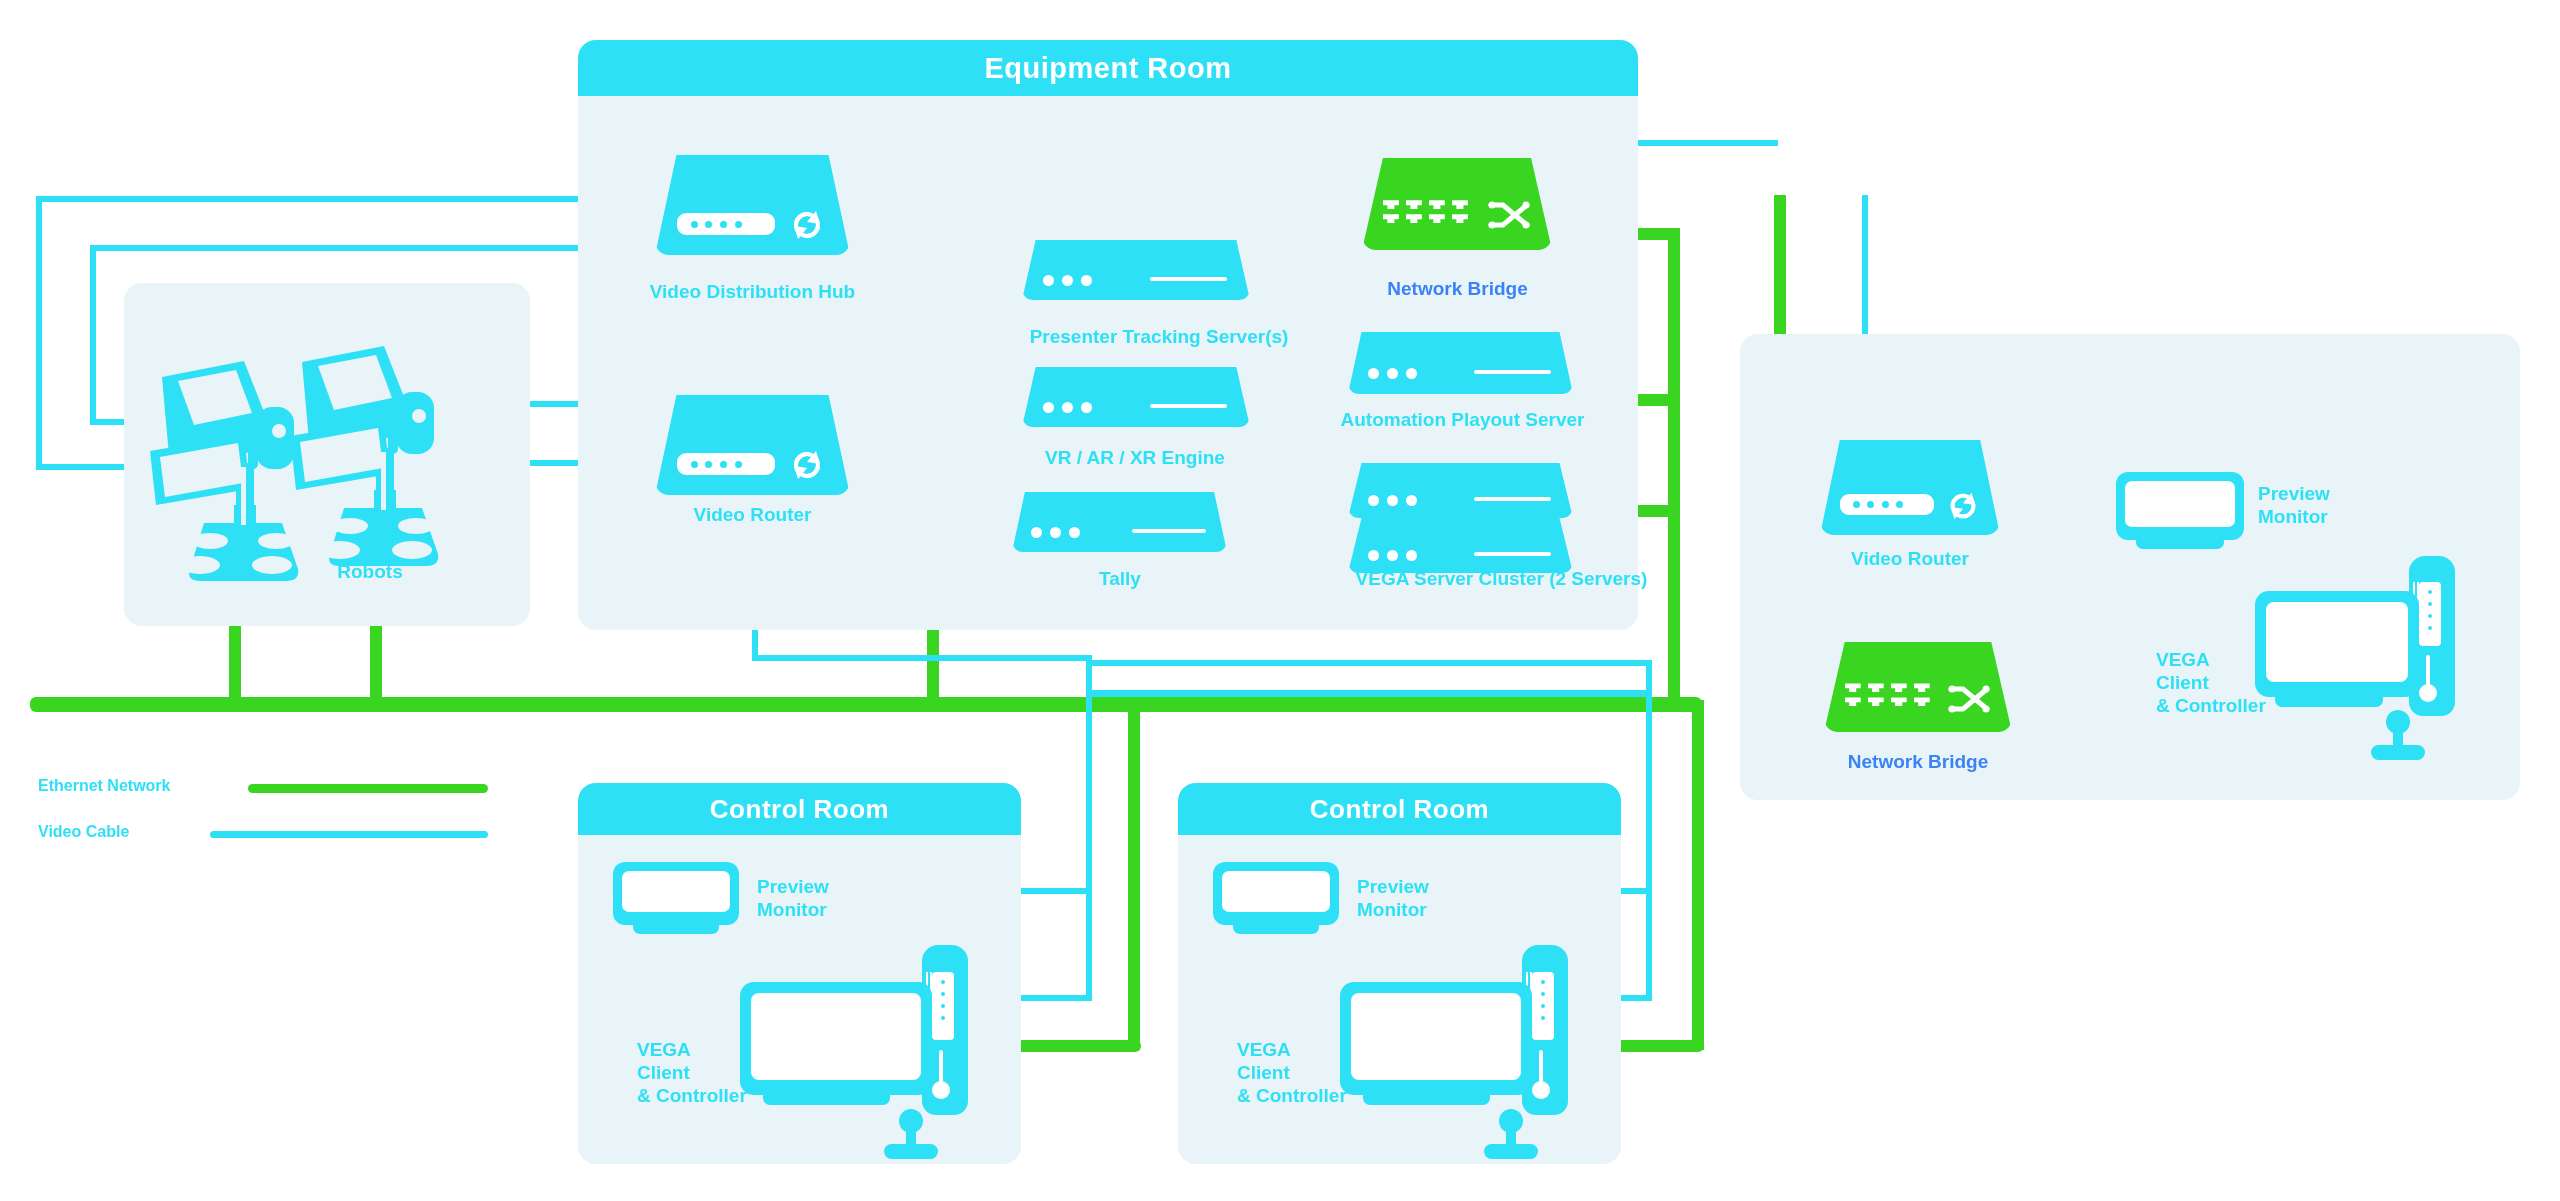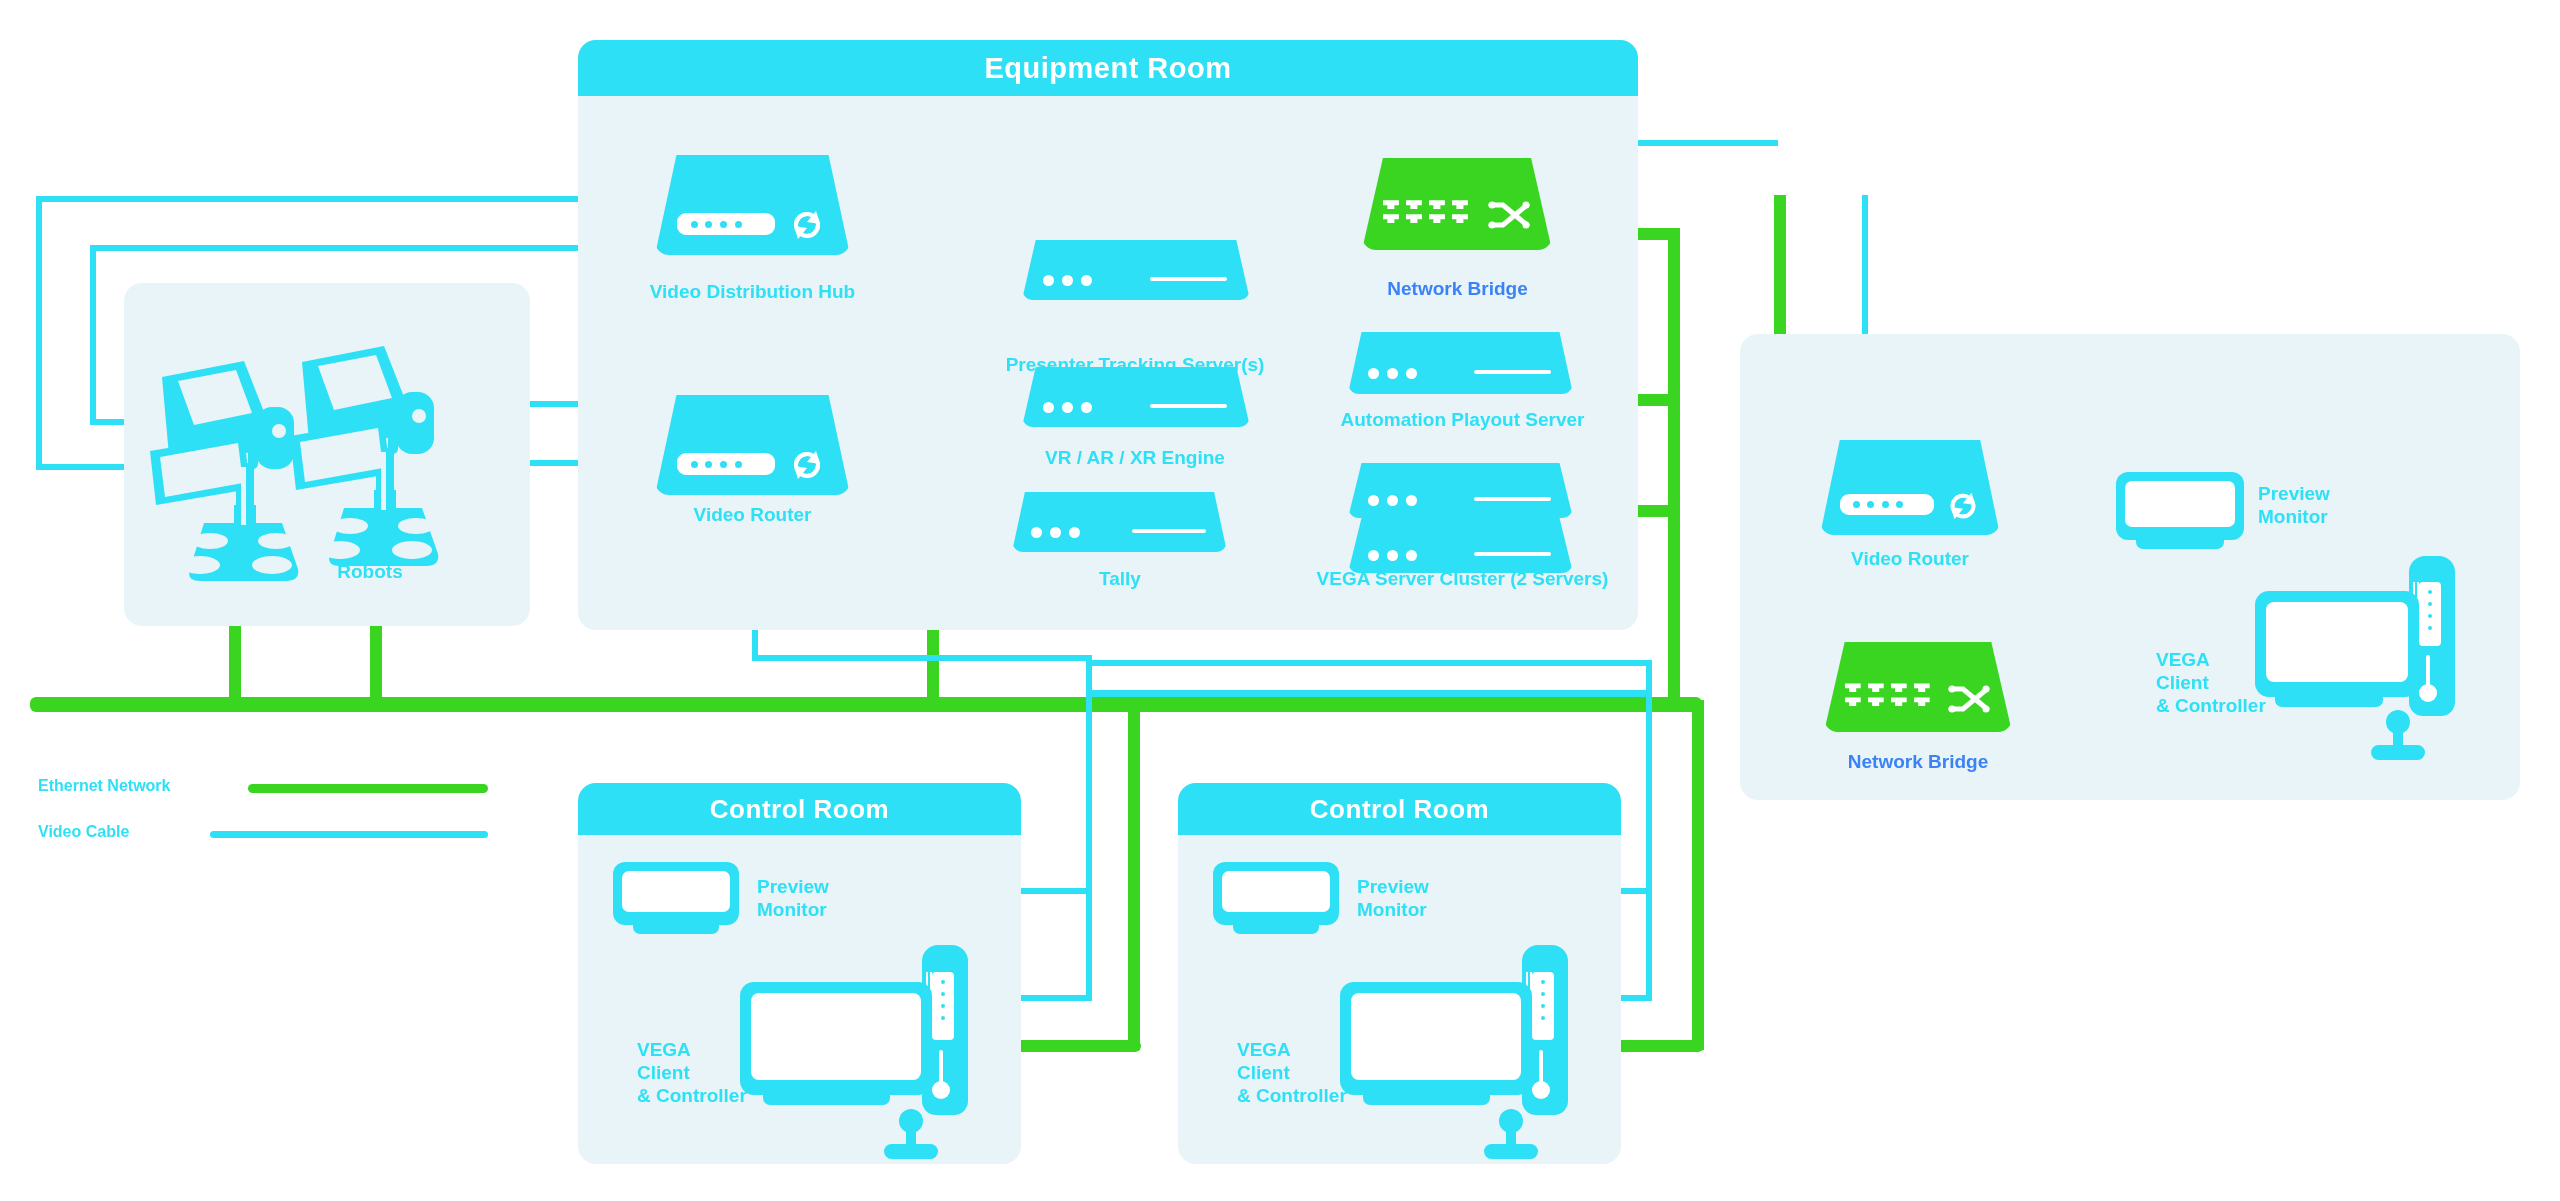--- a/index.html
+++ b/index.html
@@ -272,21 +272,21 @@
   <div class="srv" style="left:1022px;top:240px;width:228px;height:60px;">
     <div class="srvbody">
       <div class="srvdots">
           <i></i>
           <i></i>
           <i></i>
         </div>
       <div class="srvline"></div>
     </div>
   </div>
-  <div class="lbl center" style="left:975px;top:325px;width:320px;margin-top:28px;">Presenter Tracking Server(s)</div>
+  <div class="lbl center" style="left:999px;top:325px;width:320px;">Presenter Tracking Server(s)</div>
 
   <div class="srv" style="left:1022px;top:367px;width:228px;height:60px;">
     <div class="srvbody">
       <div class="srvdots">
           <i></i>
           <i></i>
           <i></i>
         </div>
       <div class="srvline"></div>
     </div>
@@ -353,21 +353,21 @@
   <div class="srv" style="left:1348px;top:518px;width:225px;height:55px;">
     <div class="srvbody">
       <div class="srvdots">
           <i></i>
           <i></i>
           <i></i>
         </div>
       <div class="srvline"></div>
     </div>
   </div>
-  <div class="lbl center" style="left:1290px;top:567px;width:345px;">VEGA Server Cluster (2 Servers)</div>
+  <div class="lbl center" style="left:1329px;top:567px;width:345px;">VEGA Server Cluster (2 Servers)</div>
 
 
   <div class="zone" style="left:1740px;top:334px;width:780px;height:466px;"></div>
 
   <div class="dev" style="left:1820px;top:440px;width:180px;height:95px;">
     <div class="trap"></div>
     <div class="ledbar" style="left:20px;top:54px;width:94px;height:21px;">
       <i></i>
         <i></i>
         <i></i>

